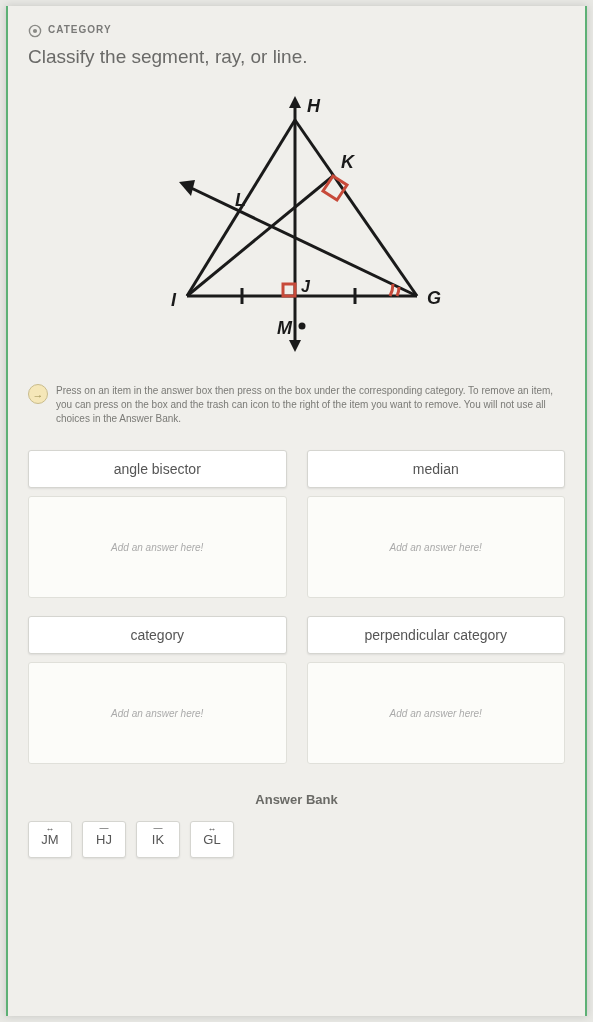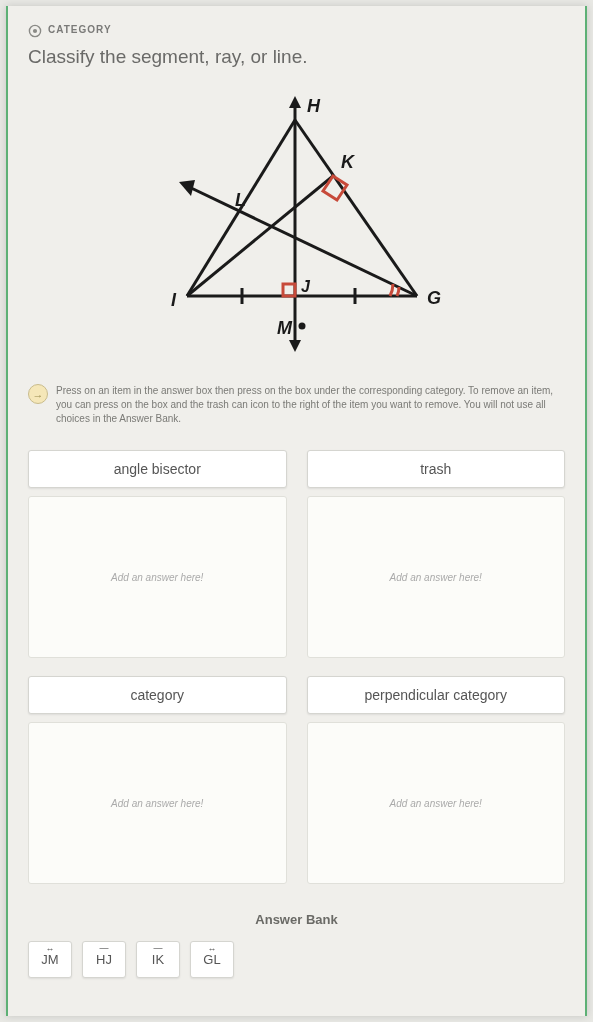--- a/index.html
+++ b/index.html
@@ -82,21 +82,21 @@
       padding: 10px 16px;
       text-align: center;
       font-size: 14px;
       color: #555;
       box-shadow: 0 1px 2px rgba(0,0,0,0.08);
     }
     .dropzone {
       background: #fcfcf9;
       border: 1px solid #e0e0da;
       border-radius: 3px;
-      height: 162px;
+      height: 102px;
       display: flex;
       align-items: center;
       justify-content: center;
     }
     .dropzone-placeholder {
       font-size: 10px;
       font-style: italic;
       color: #aaa;
     }
     .bank-title {
@@ -191,21 +191,21 @@
   </div>
 
   <div class="grid">
     <div class="cat-block">
       <div class="cat-header">angle bisector</div>
       <div class="dropzone">
         <span class="dropzone-placeholder">Add an answer here!</span>
       </div>
     </div>
     <div class="cat-block">
-      <div class="cat-header">trash</div>
+      <div class="cat-header">median</div>
       <div class="dropzone">
         <span class="dropzone-placeholder">Add an answer here!</span>
       </div>
     </div>
     <div class="cat-block">
       <div class="cat-header">category</div>
       <div class="dropzone">
         <span class="dropzone-placeholder">Add an answer here!</span>
       </div>
     </div>

